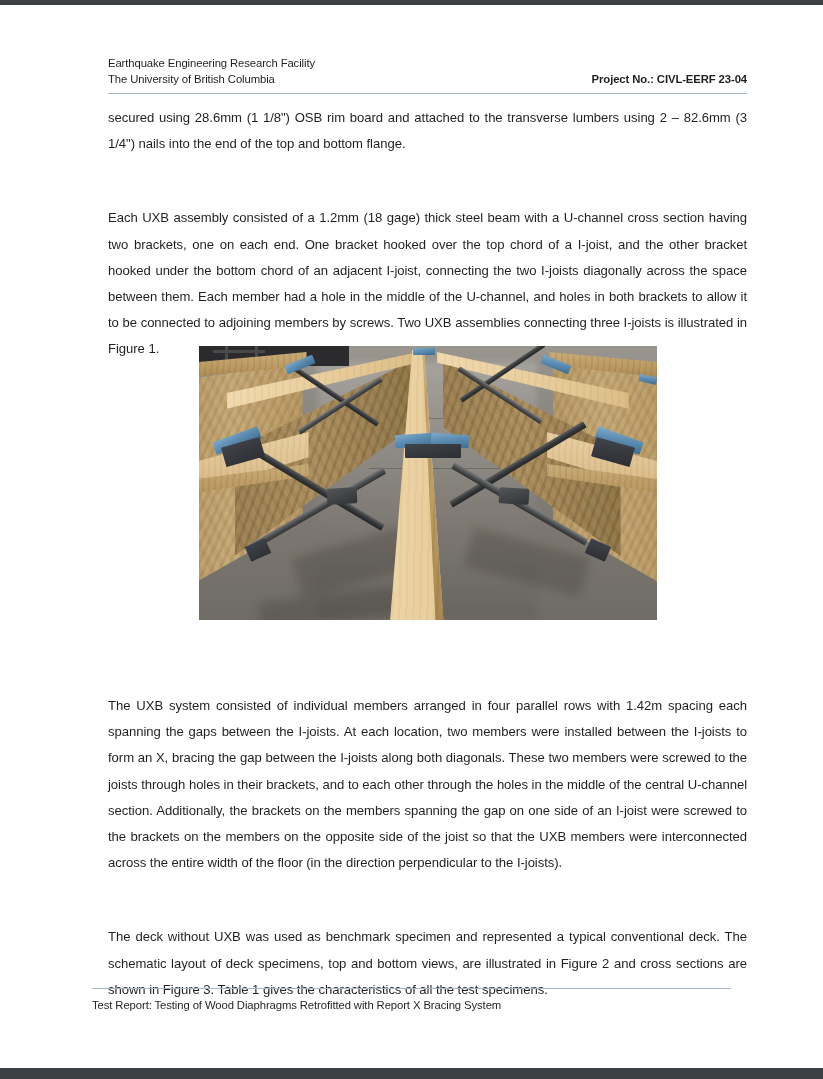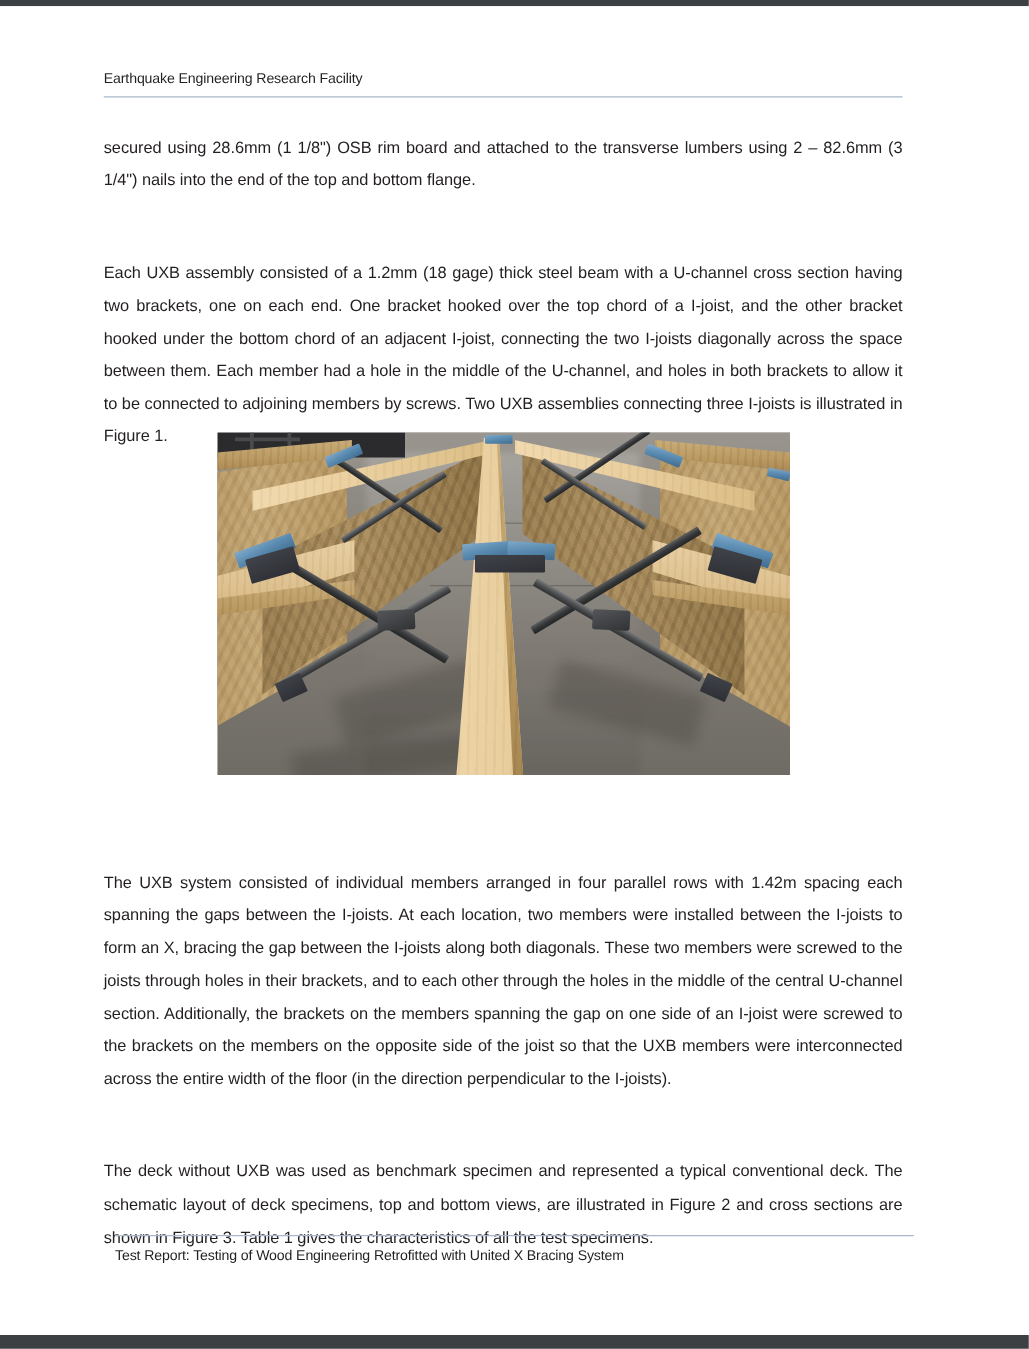--- a/index.html
+++ b/index.html
@@ -29,21 +29,21 @@
     position: absolute;
     left: 0;
     top: 5px;
     width: 823px;
     height: 1063px;
     background: #ffffff;
   }
 
   .content {
     position: absolute;
-    left: 83px;
+    left: 108px;
     top: 0;
     width: 639px;
     height: 1063px;
   }
 
   
   .doc-header {
     position: absolute;
     top: 50px;
     left: 0;
@@ -243,20 +243,24 @@
 <div class="viewer-bar viewer-bar-bottom"></div>
 
 <div class="page">
 
   <div class="content">
 
     <div class="doc-header">
       <div class="hdr-row">
         <div class="hdr-left">Earthquake Engineering Research Facility</div>
       </div>
+      <div class="hdr-row">
+        <div class="hdr-left">The University of British Columbia</div>
+        <div class="hdr-right">Project No.: CIVL-EERF 23-04</div>
+      </div>
       <div class="hdr-rule"></div>
     </div>
 
     <div class="body-area">
       <p class="para">secured using 28.6mm (1 1/8") OSB rim board and attached to the transverse lumbers using 2 – 82.6mm (3 1/4") nails into the end of the top and bottom flange.</p>
       <p class="para last">Each UXB assembly consisted of a 1.2mm (18 gage) thick steel beam with a U-channel cross section having two brackets, one on each end. One bracket hooked over the top chord of a I-joist, and the other bracket hooked under the bottom chord of an adjacent I-joist, connecting the two I-joists diagonally across the space between them. Each member had a hole in the middle of the U-channel, and holes in both brackets to allow it to be connected to adjoining members by screws. Two UXB assemblies connecting three I-joists is illustrated in Figure 1.</p>
     </div>
 
     <div class="figure-block">
       <div class="photo-frame">
@@ -357,17 +361,17 @@
     <div class="body-area" style="top:688px;">
       <p class="para">The UXB system consisted of individual members arranged in four parallel rows with 1.42m spacing each spanning the gaps between the I-joists. At each location, two members were installed between the I-joists to form an X, bracing the gap between the I-joists along both diagonals. These two members were screwed to the joists through holes in their brackets, and to each other through the holes in the middle of the central U-channel section. Additionally, the brackets on the members spanning the gap on one side of an I-joist were screwed to the brackets on the members on the opposite side of the joist so that the UXB members were interconnected across the entire width of the floor (in the direction perpendicular to the I-joists).</p>
       <p class="para last">The deck without UXB was used as benchmark specimen and represented a typical conventional deck. The schematic layout of deck specimens, top and bottom views, are illustrated in Figure 2 and cross sections are shown in Figure 3. Table 1 gives the characteristics of all the test specimens.</p>
     </div>
 
   </div>
 
   <div class="doc-footer">
     <div class="ftr-rule"></div>
     <div class="ftr-row">
-      <div class="ftr-left">Test Report: Testing of Wood Engineering Retrofitted with United X Bracing System</div>
+      <div class="ftr-left">Test Report: Testing of Wood Diaphragms Retrofitted with Report X Bracing System</div>
     </div>
   </div>
 
 </div>
 
 </body></html>

